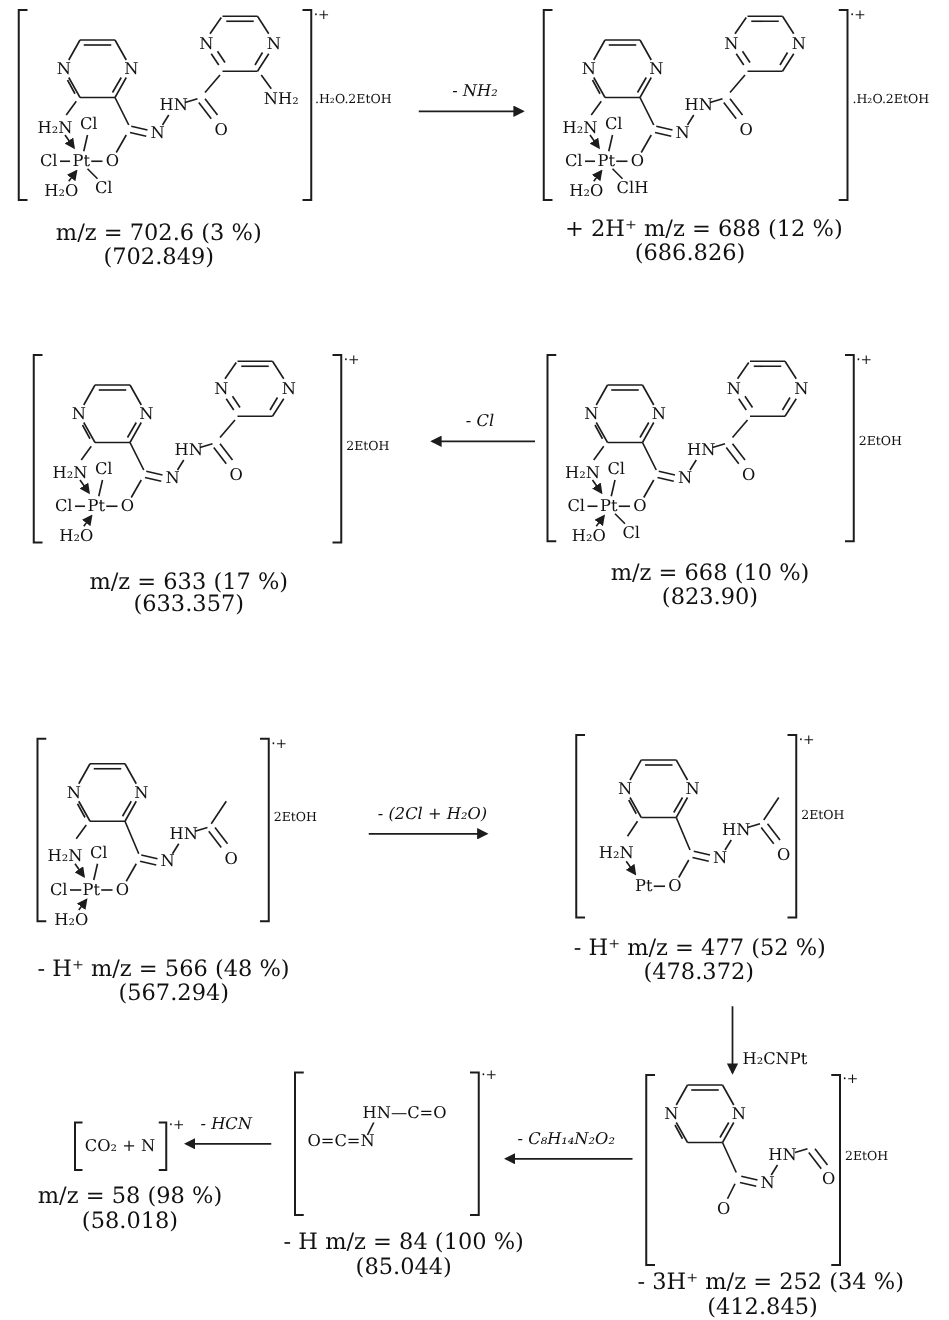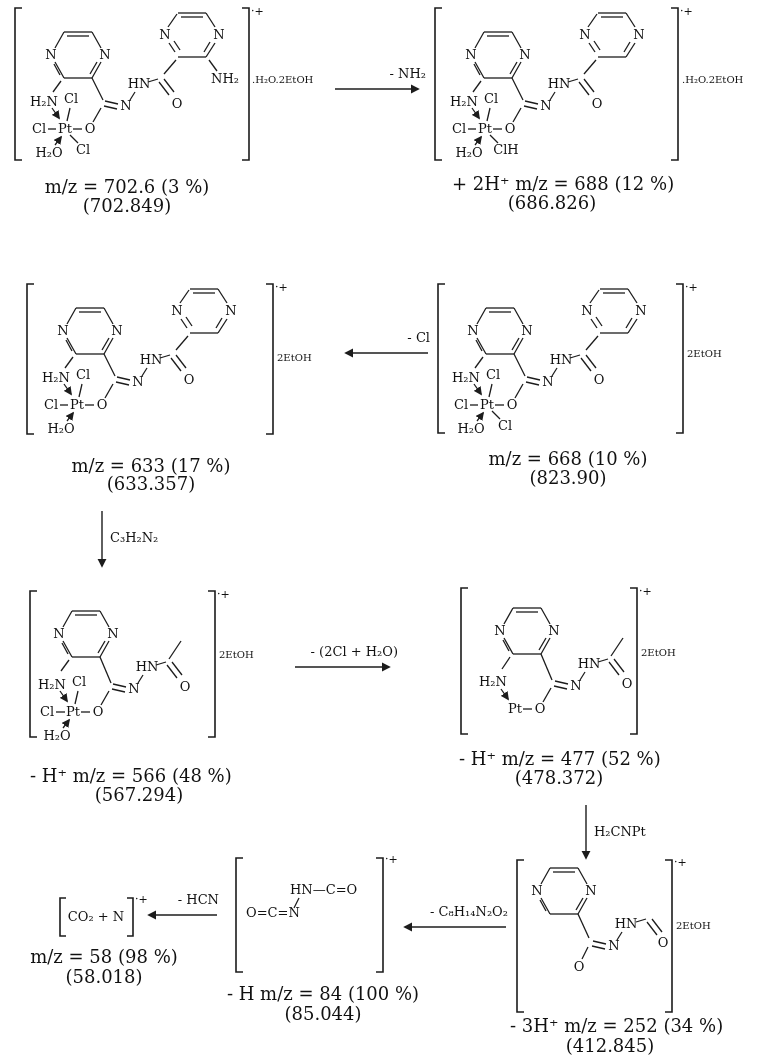--- a/index.html
+++ b/index.html
@@ -8,21 +8,21 @@
   .mol{position:absolute;}
   .mol svg{position:absolute;left:0;top:0;overflow:visible;}
   .bond path{stroke:#1c1c1c;stroke-width:1.3;fill:none;}
   .bk{stroke:#1c1c1c;stroke-width:1.6;fill:none;}
   text.atom{font-family:"DejaVu Serif",serif;font-size:13px;fill:#111;}
   text.am{text-anchor:middle;}
   text.chg{font-family:"DejaVu Serif",serif;font-size:11px;fill:#111;}
   .solvate{position:absolute;font-size:10px;white-space:nowrap;}
   .cap{position:absolute;font-size:18px;text-align:center;white-space:nowrap;}
   .rxn{position:absolute;}
-  .rxn-label{font-size:13px;text-align:right;white-space:nowrap;margin-bottom:2px;}
+  .rxn-label{font-size:13px;text-align:center;white-space:nowrap;margin-bottom:2px;font-style:italic;}
   .rxn svg{display:block;overflow:visible;}
   .rxn line{stroke:#1c1c1c;stroke-width:1.4;}
   .vlabel{position:absolute;font-size:13px;white-space:nowrap;}
 </style>
 </head>
 <body>
 
 <div class="canvas">
 
   <div class="mol" style="left:8px;top:2px;width:330px;height:215px">
@@ -290,26 +290,20 @@
         <text class="atom am" x="169" y="106">O</text>
         <text class="atom am" x="157" y="37">N</text>
         <text class="atom am" x="211" y="37">N</text>
       </g>
     </svg>
     <span class="solvate" style="left:257px;top:74px">2EtOH</span>
     <div class="cap" style="left:31px;top:177px;width:200px">m/z = 633 (17 %)</div>
     <div class="cap" style="left:31px;top:195px;width:200px">(633.357)</div>
   </div>
 
-  <div class="rxn" style="left:96px;top:510px;width:80px;height:66px">
-    <svg width="12" height="64">
-        <line x1="6" y1="1" x2="6" y2="56" marker-end="url(#ah)"></line>
-      </svg>
-    <span class="vlabel" style="left:14px;top:20px">C₃H₂N₂</span>
-  </div>
 
   <div class="mol" style="left:22px;top:585px;width:300px;height:215px">
     <svg width="212" height="160">
       <path class="bk" d="M15,6 H8 V152 H15"></path>
       <path class="bk" d="M186,6 H193 V152 H186"></path>
       <text class="chg" x="195" y="13">·+</text>
       <g class="bond">
         <path d="M50,26 L78,26"></path>
           <path d="M53,30 L75,30"></path>
         <path d="M78,26 L87,42"></path>
@@ -402,21 +396,21 @@
     </svg>
     <span class="solvate" style="left:186px;top:65px">2EtOH</span>
     <div class="cap" style="left:4px;top:166px;width:200px">- H⁺ m/z = 477 (52 %)</div>
     <div class="cap" style="left:4px;top:185px;width:200px">(478.372)</div>
   </div>
 
   <div class="rxn" style="left:580px;top:804px;width:80px;height:64px">
     <svg width="12" height="62">
         <line x1="6" y1="1" x2="6" y2="54" marker-end="url(#ah)"></line>
       </svg>
-    <span class="vlabel" style="left:14px;top:20px">H₂CNPt</span>
+    <span class="vlabel" style="left:14px;top:36px">H₂CNPt</span>
   </div>
 
   <div class="mol" style="left:512px;top:852px;width:247px;height:204px">
     <svg width="172" height="166">
       <path class="bk" d="M12,8 H5 V160 H12"></path>
       <path class="bk" d="M153,8 H160 V160 H153"></path>
       <text class="chg" x="162" y="14">·+</text>
       <g class="bond">
         <path d="M38,16 L66,16"></path>
           <path d="M41,20 L63,20"></path>

